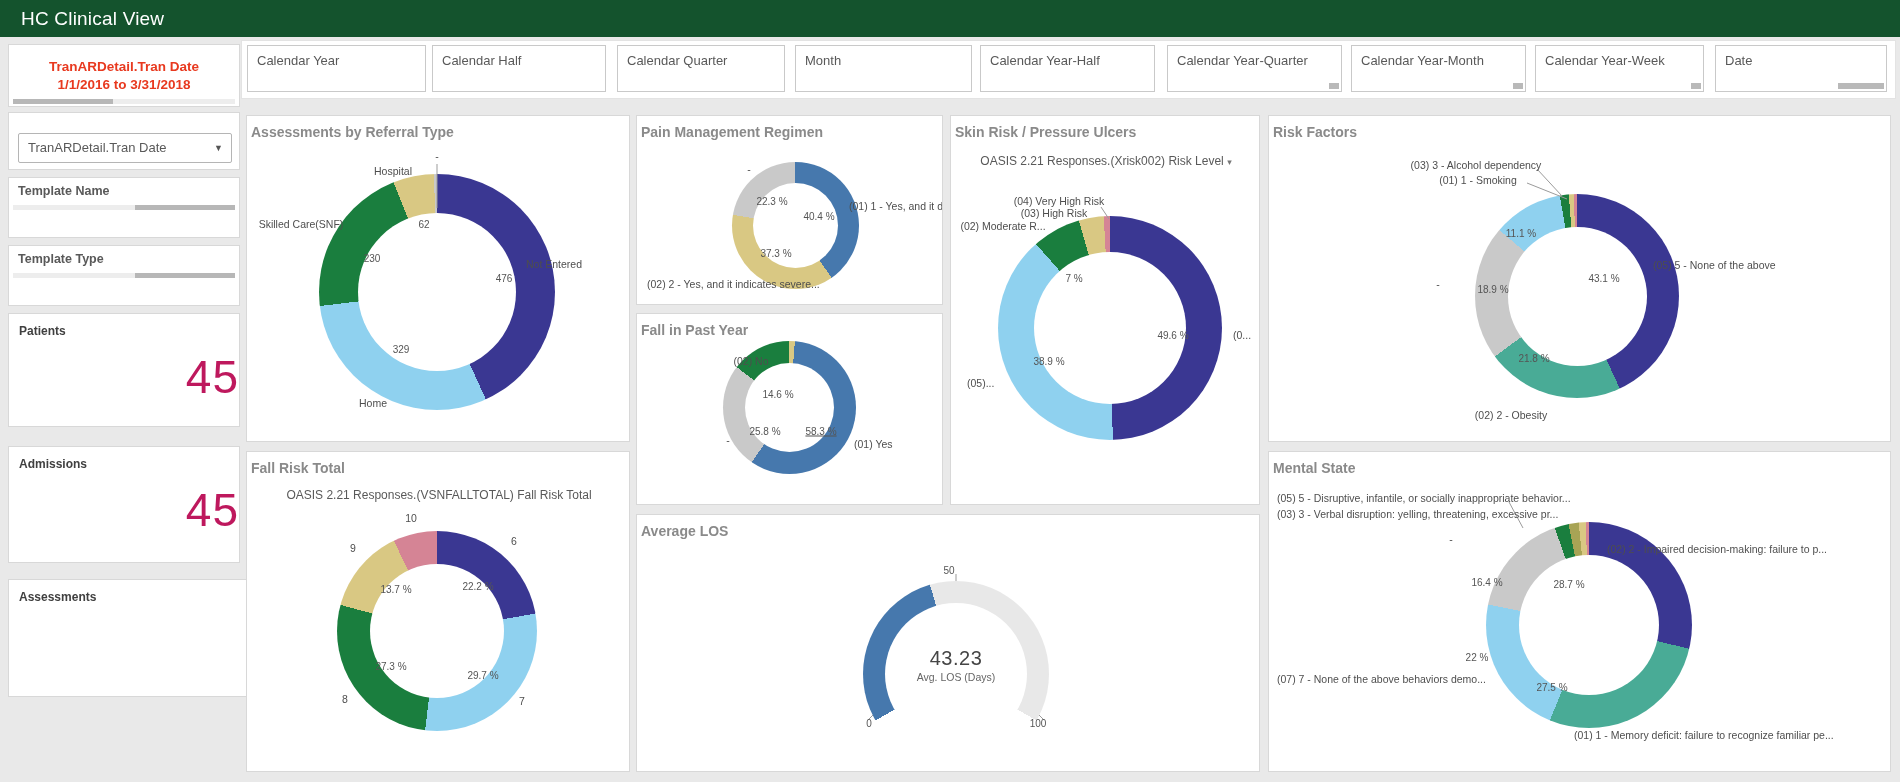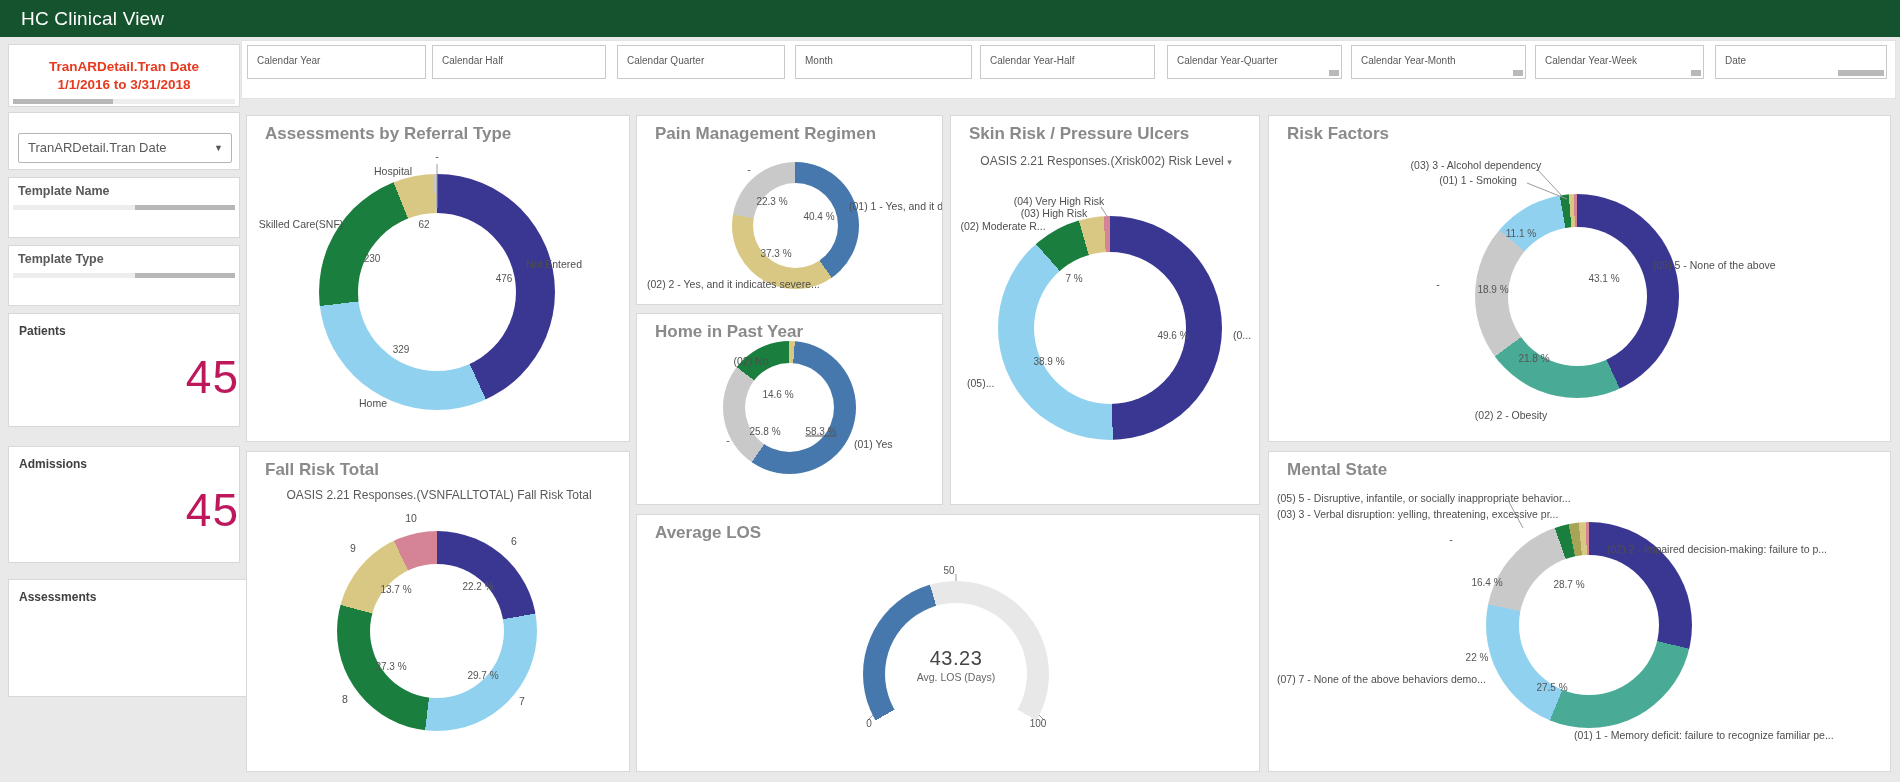--- a/index.html
+++ b/index.html
@@ -1,34 +1,34 @@
 <!DOCTYPE html>
 <html><head>
 <meta charset="utf-8">
 <style>
   html,body{margin:0;padding:0}
   body{width:1900px;height:782px;background:#e9e9e9;font-family:"Liberation Sans",sans-serif;position:relative;overflow:hidden}
   .topbar{position:absolute;left:0;top:0;width:1900px;height:37px;background:#14532d;color:#fff;
     font-size:19px;font-weight:500;line-height:37px;padding-left:21px;box-sizing:border-box;letter-spacing:.2px}
   .card{position:absolute;background:#fff;border:1px solid #d8d8d8;box-sizing:border-box}
   .filter-panel{position:absolute;left:241px;top:40px;width:1655px;height:59px;background:#fff;border:1px solid #e3e3e3;box-sizing:border-box}
-  .fbox{position:absolute;top:4px;height:34px;border:1px solid #c9c9c9;background:#fff;font-size:10px;color:#595959;
+  .fbox{position:absolute;top:4px;height:47px;border:1px solid #c9c9c9;background:#fff;font-size:13px;color:#595959;
     line-height:29px;padding-left:9px;box-sizing:border-box;white-space:nowrap;overflow:hidden}
   .corner-handle::after{content:"";position:absolute;right:2px;bottom:2px;width:10px;height:6px;background:#b9b9b9}
   .bar-handle::after{content:"";position:absolute;right:2px;bottom:2px;width:46px;height:6px;background:#b9b9b9}
   .red-title{color:#e8391f;font-weight:bold;font-size:13.5px;text-align:center;line-height:18px;padding-top:13px}
   .hscroll{position:absolute;bottom:2px;left:4px;right:4px;height:5px;background:#ededed}
   .hscroll .thumb{position:absolute;top:0;height:100%;background:#b7b7b7}
   .select{position:absolute;left:9px;top:20px;width:214px;height:30px;border:1px solid #b5b5b5;border-radius:2px;
     font-size:13px;color:#595959;line-height:28px;padding-left:9px;box-sizing:border-box;background:#fff}
   .select .caret{position:absolute;right:8px;top:0;font-size:9px;line-height:28px;color:#555}
   .lb-header{position:absolute;left:0;top:0;right:0;height:24px;font-size:12.5px;font-weight:bold;color:#595959;line-height:26px;padding-left:9px}
   .kpi-label{position:absolute;left:10px;top:10px;font-size:12px;font-weight:bold;color:#404040}
   .kpi-value{position:absolute;left:8px;right:0;top:36px;text-align:right;font-size:46px;color:#be185d;letter-spacing:1px}
-  .chart-title{position:absolute;left:18px;top:8px;font-size:17px;font-weight:bold;color:#8a8a8a;white-space:nowrap}
+  .chart-title{position:absolute;left:4px;top:8px;font-size:14px;font-weight:bold;color:#8a8a8a;white-space:nowrap}
   .chart-sub{position:absolute;font-size:12px;color:#595959;white-space:nowrap;transform:translateX(-50%)}
   .chart-sub .caret{font-size:9px;color:#777}
   .area{position:absolute;left:0;top:0;right:0;bottom:0;overflow:hidden}
   .donut{position:absolute;border-radius:50%}
   .hole{position:absolute;border-radius:50%;background:#fff}
   .clabel{position:absolute;white-space:nowrap;font-size:10px;color:#555;transform:translate(-50%,-50%)}
   .clabel.left{transform:translate(0,-50%)}
   .clabel.cat{font-size:10.5px;color:#4e4e4e}
   .clabel.val{font-size:10px;color:#555}
   .clabel.big{font-size:20px;color:#454545;letter-spacing:.5px}
@@ -159,21 +159,21 @@
       <div class="donut" style="left: 85.5px; top: 26.5px; width: 133px; height: 133px; background: conic-gradient(rgb(217, 200, 131) 0%, rgb(217, 200, 131) 1.3%, rgb(70, 120, 173) 1.3%, rgb(70, 120, 173) 59.6%, rgb(201, 201, 201) 59.6%, rgb(201, 201, 201) 85.4%, rgb(26, 126, 62) 85.4%, rgb(26, 126, 62) 100%);">
         <div class="hole" style="left: 22px; top: 22px; width: 89px; height: 89px;"></div>
       </div>
       <span class="clabel cat" style="left: 114px; top: 47px;">(02) No</span>
       <span class="clabel cat" style="left: 91px; top: 126px;">-</span>
       <span class="clabel cat left" style="left: 217px; top: 130px;">(01) Yes</span>
       <span class="clabel val" style="left: 141px; top: 80px;">14.6 %</span>
       <span class="clabel val" style="left: 128px; top: 117px;">25.8 %</span>
       <span class="clabel val" style="left: 184px; top: 117px; text-decoration: underline;">58.3 %</span>
     </div>
-  <div class="chart-title">Home in Past Year</div>
+  <div class="chart-title">Fall in Past Year</div>
 </div>
 
 <div class="card" style="left:636px;top:514px;width:624px;height:258px">
   <div class="area">
       <div class="donut" style="left: 226px; top: 66px; width: 186px; height: 186px; background: conic-gradient(from 240deg, rgb(70, 120, 173) 0deg, rgb(70, 120, 173) 103.752deg, rgb(232, 232, 232) 103.752deg, rgb(232, 232, 232) 240deg, transparent 240deg, transparent 360deg);">
         <div class="hole" style="left: 22px; top: 22px; width: 142px; height: 142px;"></div>
       </div>
       <svg class="lines" width="622" height="256">
         <line x1="319" y1="59" x2="319" y2="66" stroke="#9b9b9b" stroke-width="1"></line>
         <line x1="236" y1="200" x2="231" y2="205" stroke="#9b9b9b" stroke-width="1"></line>

